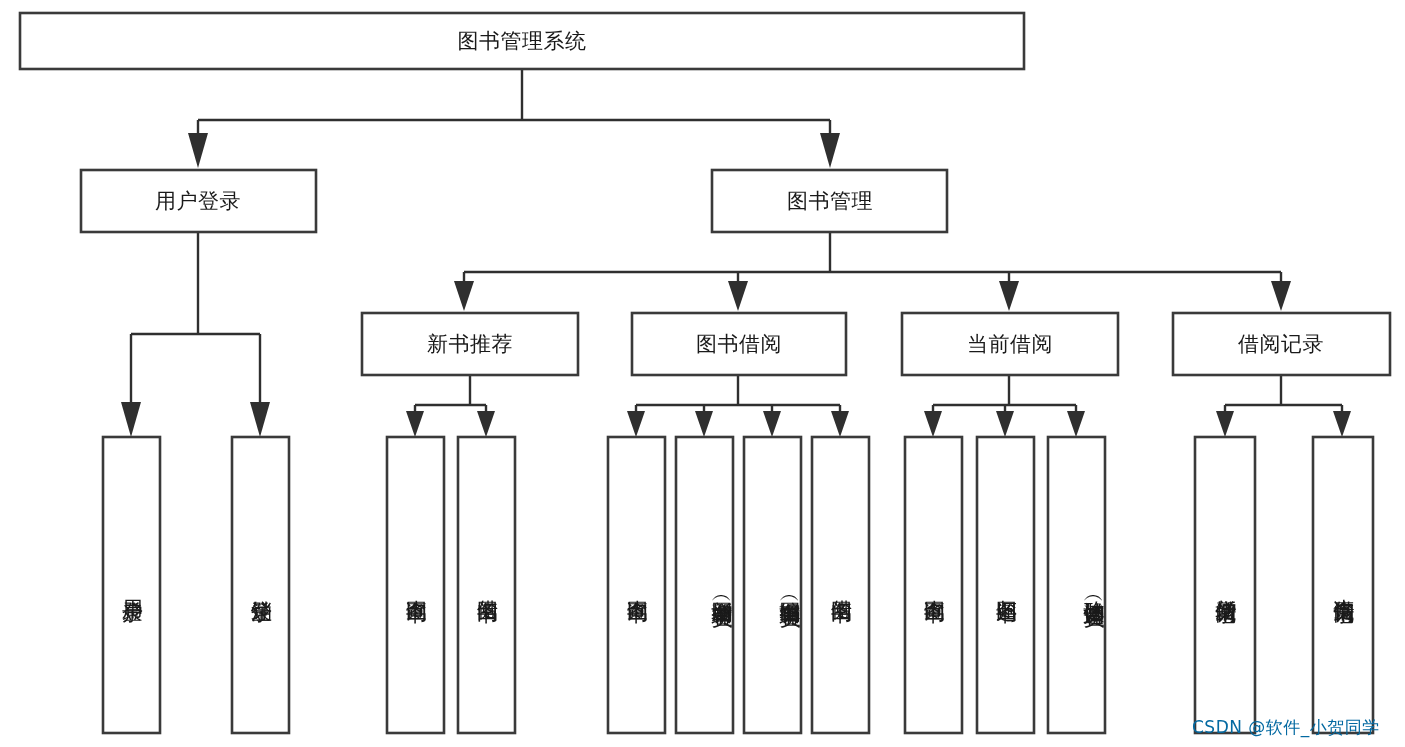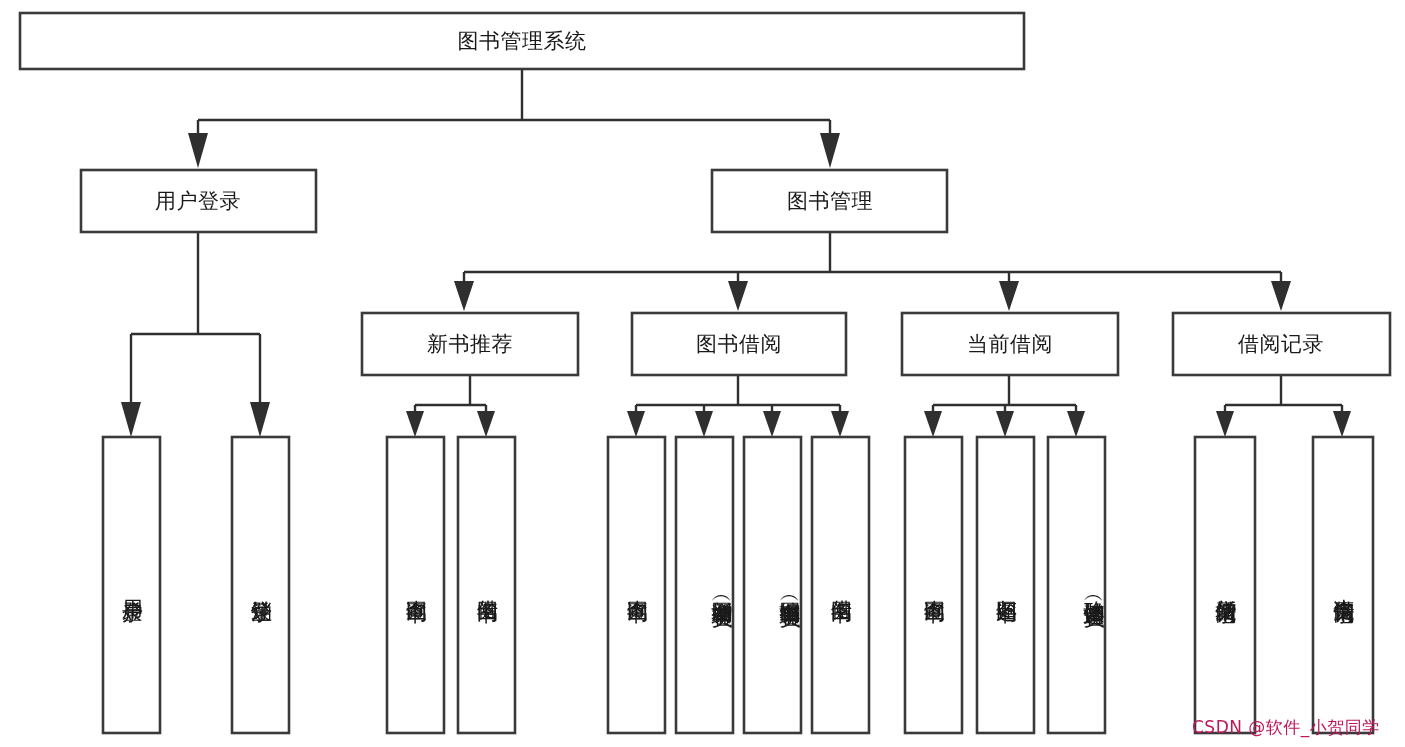--- a/index.html
+++ b/index.html
@@ -214,15 +214,15 @@
   <div class="leaf-label" style="left: 744px; top: 443px; width: 57px; height: 290px; color: rgb(26, 26, 26);">编辑图书（管理员）</div>
   <div class="leaf-label center-short" style="left: 812px; top: 437px; width: 57px; height: 296px; color: rgb(26, 26, 26);">借阅图书</div>
 
   <div class="leaf-label center-short" style="left: 905px; top: 437px; width: 57px; height: 296px; color: rgb(26, 26, 26);">查询图书</div>
   <div class="leaf-label center-short" style="left: 977px; top: 437px; width: 57px; height: 296px; color: rgb(26, 26, 26);">归还图书</div>
   <div class="leaf-label" style="left: 1048px; top: 443px; width: 57px; height: 290px; color: rgb(26, 26, 26);">确认归还（管理员）</div>
 
   <div class="leaf-label center-short" style="left: 1195px; top: 437px; width: 60px; height: 296px; color: rgb(26, 26, 26);">新增借阅记录</div>
   <div class="leaf-label center-short" style="left: 1313px; top: 437px; width: 60px; height: 296px; color: rgb(26, 26, 26);">查询借阅记录</div>
 
-  <div class="watermark" style="left: 1192px; top: 716px; color: #be185d;">CSDN @软件_小贺同学</div>
+  <div class="watermark" style="left: 1192px; top: 716px; color: #0369a1;">CSDN @软件_小贺同学</div>
 
 </div>
 
 </body></html>

